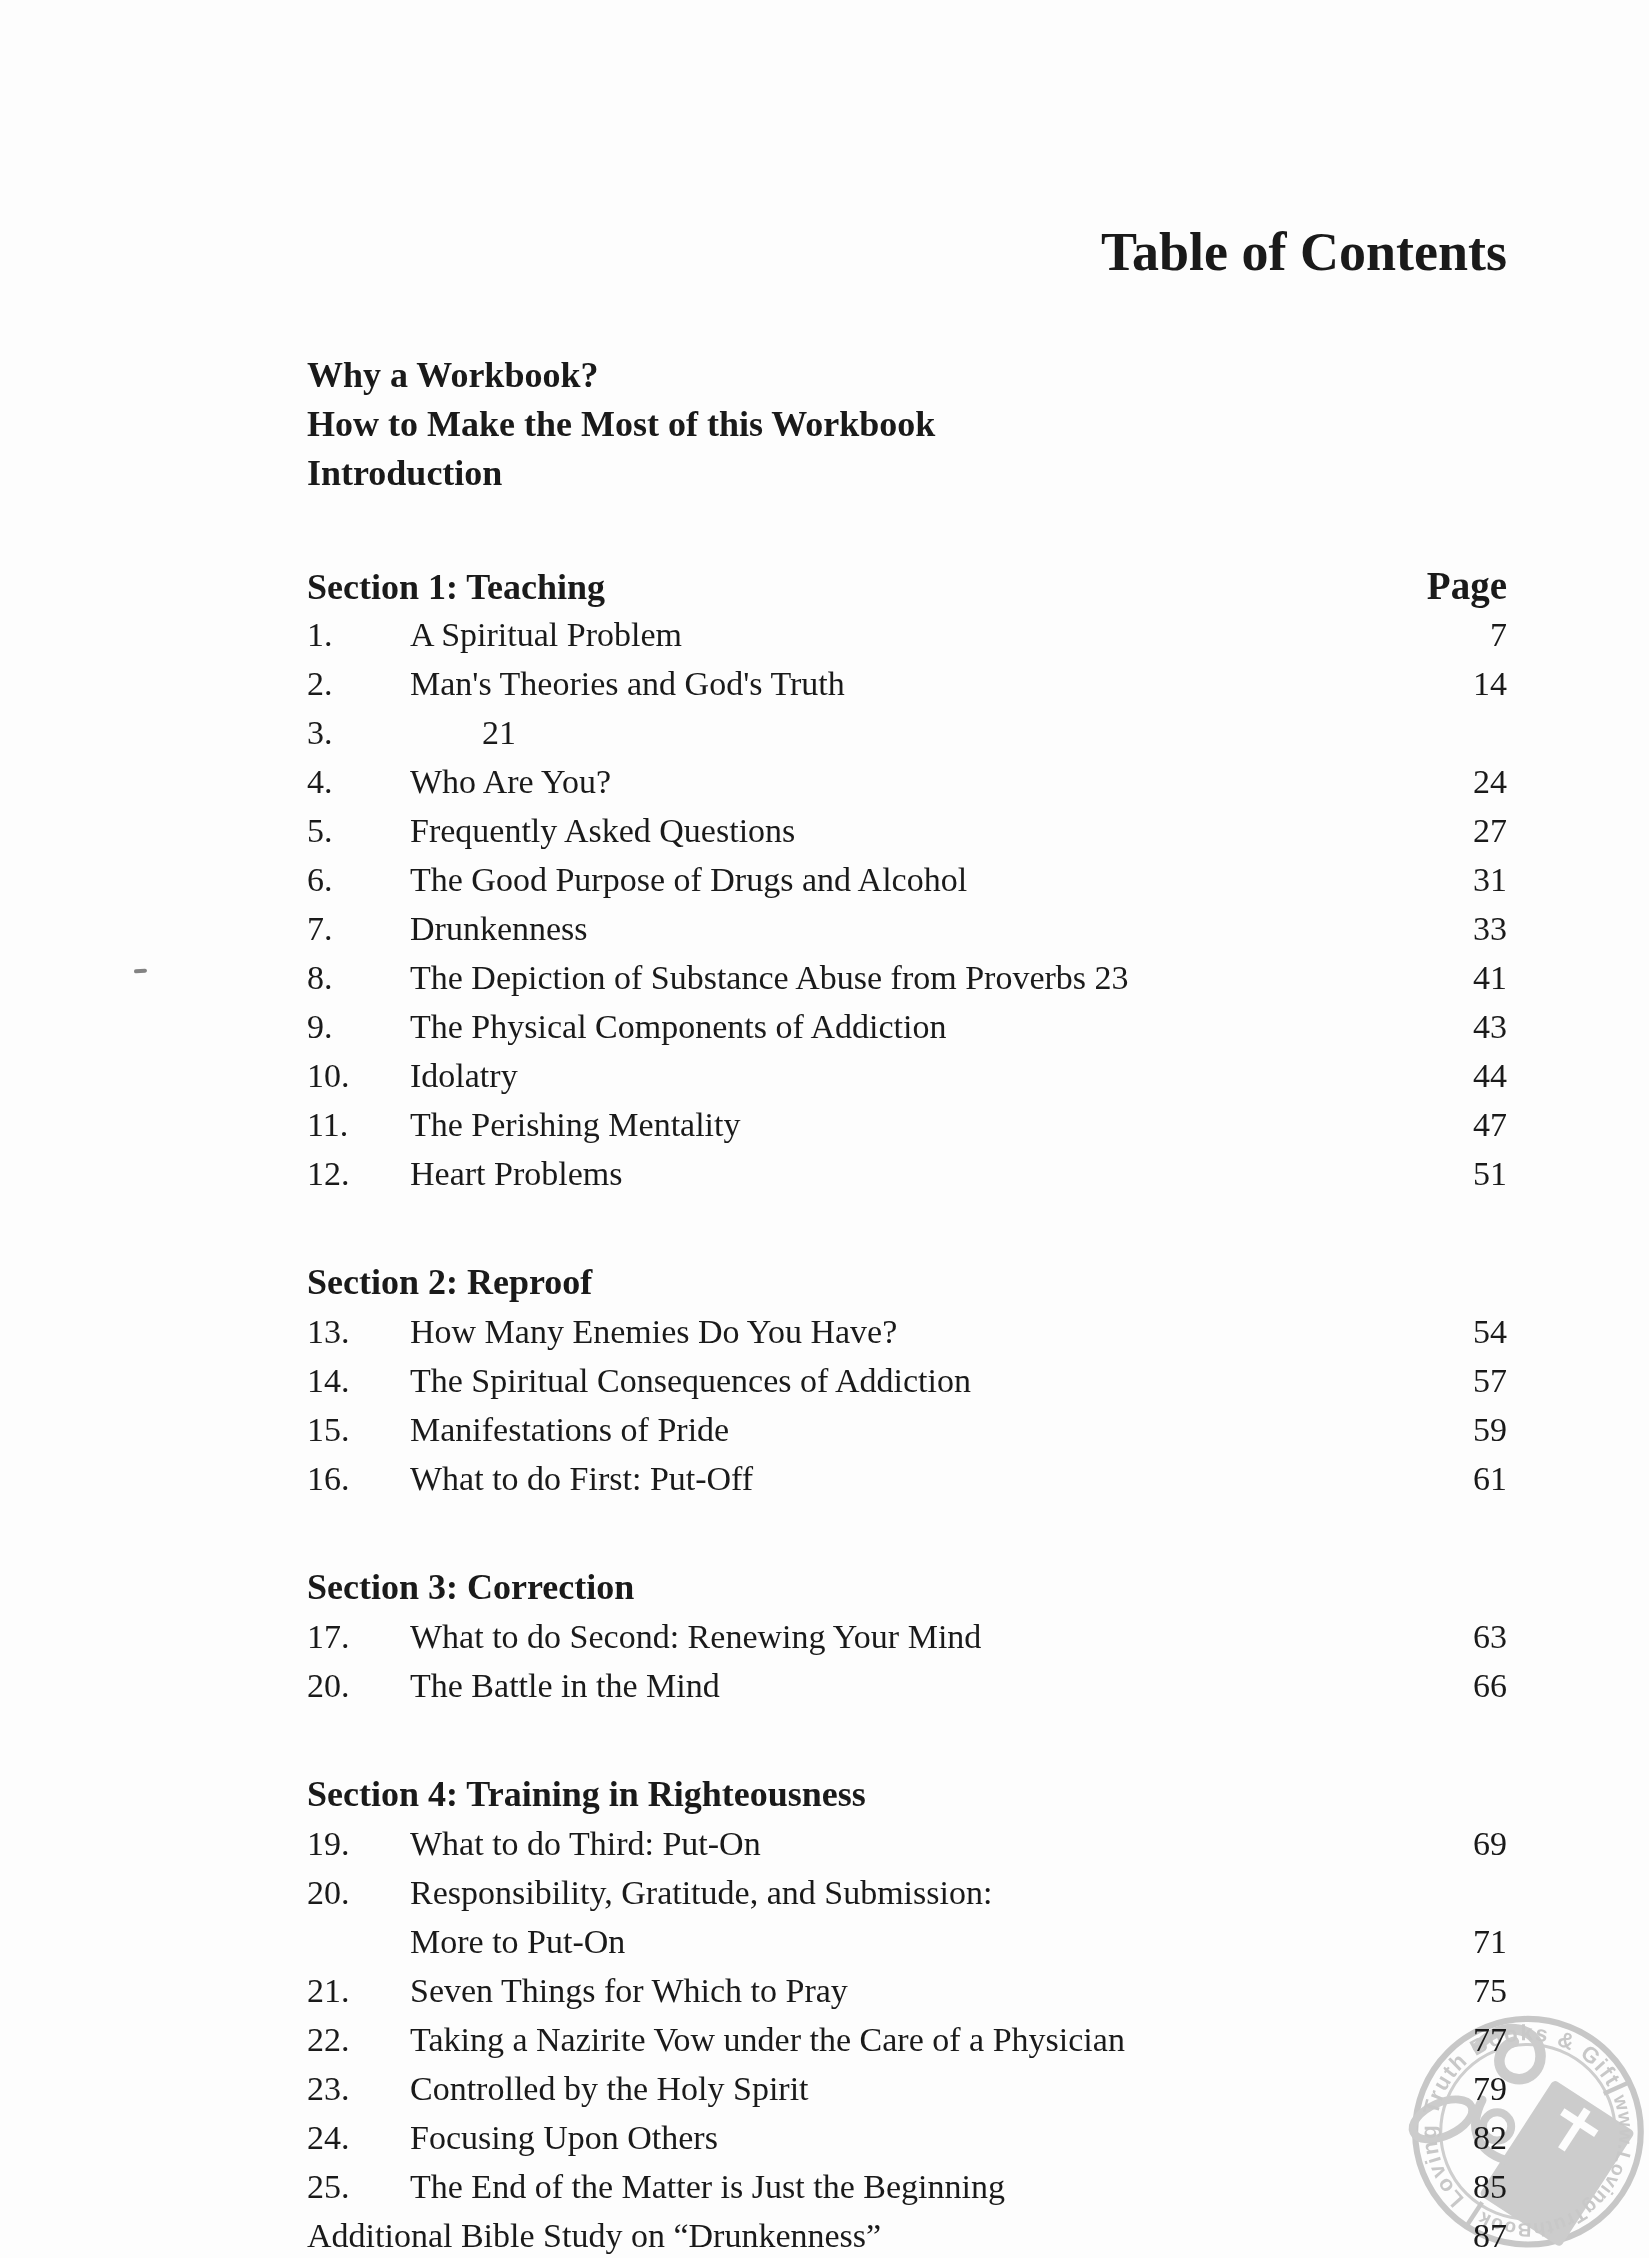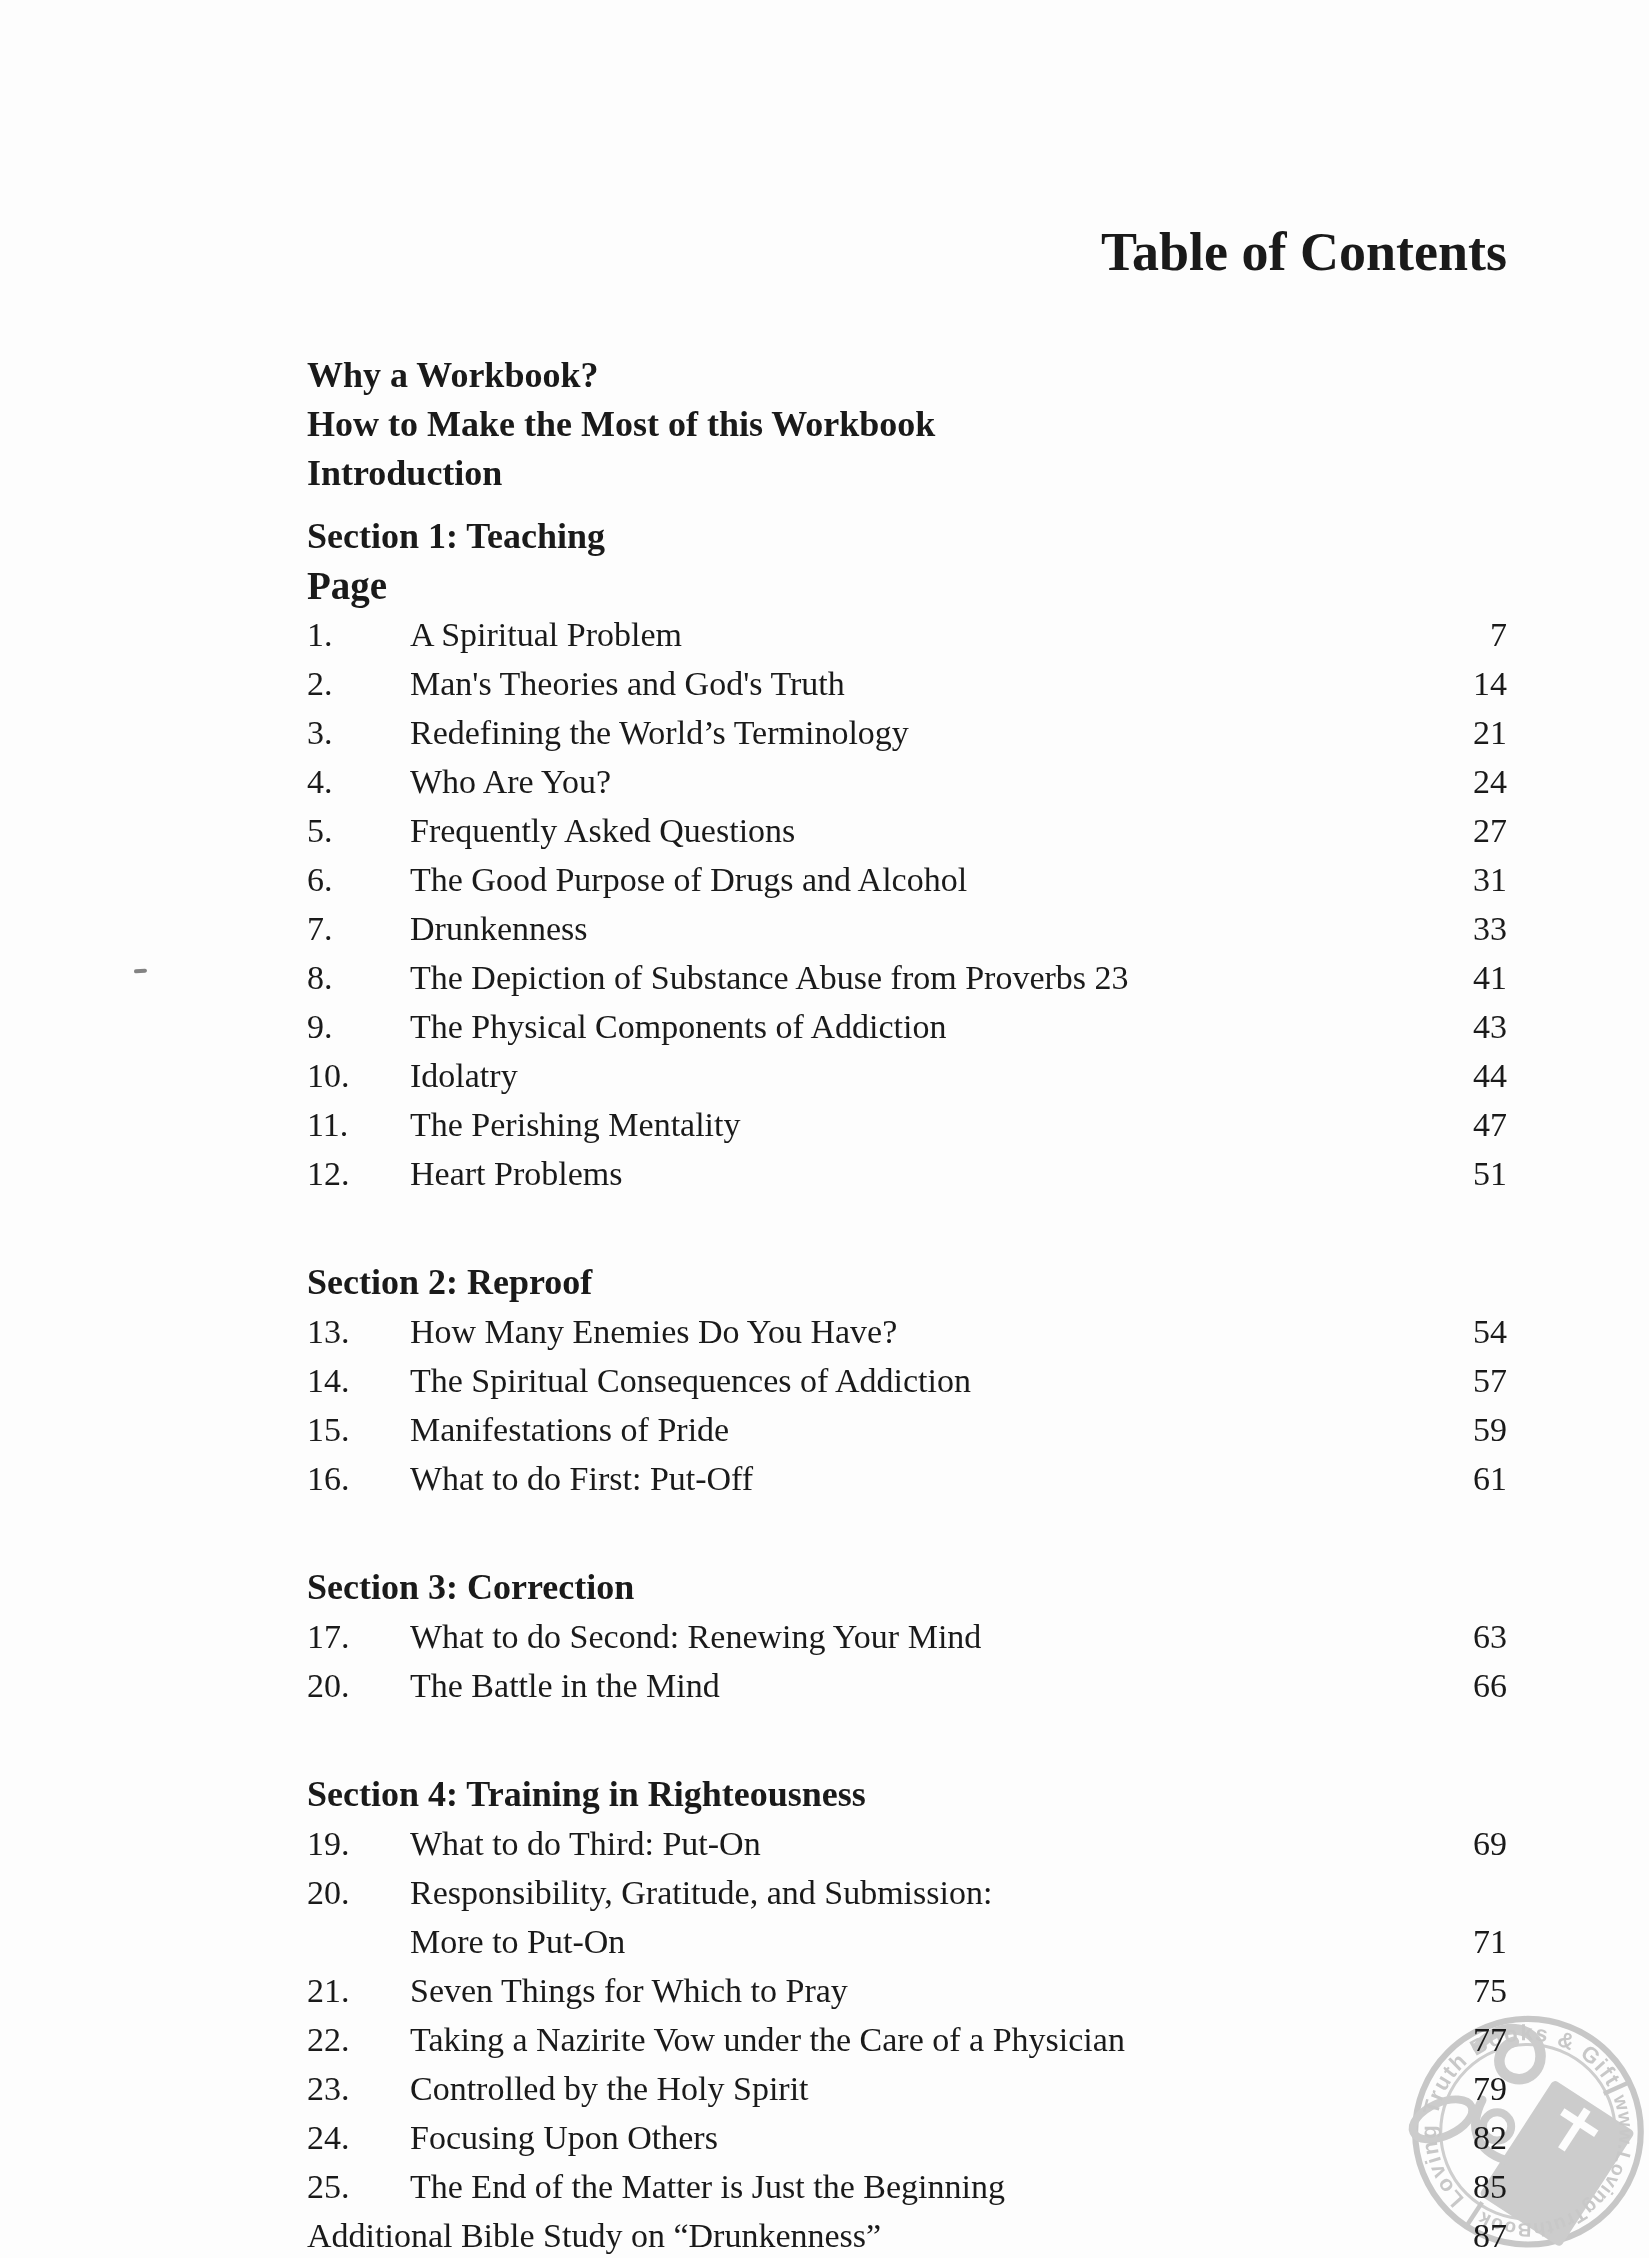--- a/index.html
+++ b/index.html
@@ -38,25 +38,24 @@
   .front-line{
     font-size:36px;font-weight:bold;
     height:49px;line-height:49px;
     white-space:nowrap;
   }
   .toc{
     position:absolute;
     top:561px;left:0;width:100%;
   }
   .sec-row{
-    display:flex;justify-content:flex-end;align-items:baseline;
+    display:flex;justify-content:space-between;align-items:baseline;
     height:49px;line-height:49px;
     font-size:36px;font-weight:bold;
     white-space:nowrap;
-    flex-direction:column;
   }
   .sec-row.gap{margin-top:60px;}
   .page-label{font-size:39px;font-weight:bold;text-align:right;}
   .item-row{
     display:flex;
     height:49px;line-height:49px;
     font-size:34px;
     white-space:nowrap;
   }
   .item-row .num{width:103px;flex:0 0 103px;}
@@ -141,21 +140,20 @@
         <span class="title">A Spiritual Problem</span>
         <span class="page">7</span>
       </div>
       <div class="item-row">
         <span class="num">2.</span>
         <span class="title">Man's Theories and God's Truth</span>
         <span class="page">14</span>
       </div>
       <div class="item-row">
         <span class="num">3.</span>
-        <span class="title">Redefining the World’s Terminology</span>
         <span class="page">21</span>
       </div>
       <div class="item-row">
         <span class="num">4.</span>
         <span class="title">Who Are You?</span>
         <span class="page">24</span>
       </div>
       <div class="item-row">
         <span class="num">5.</span>
         <span class="title">Frequently Asked Questions</span>

